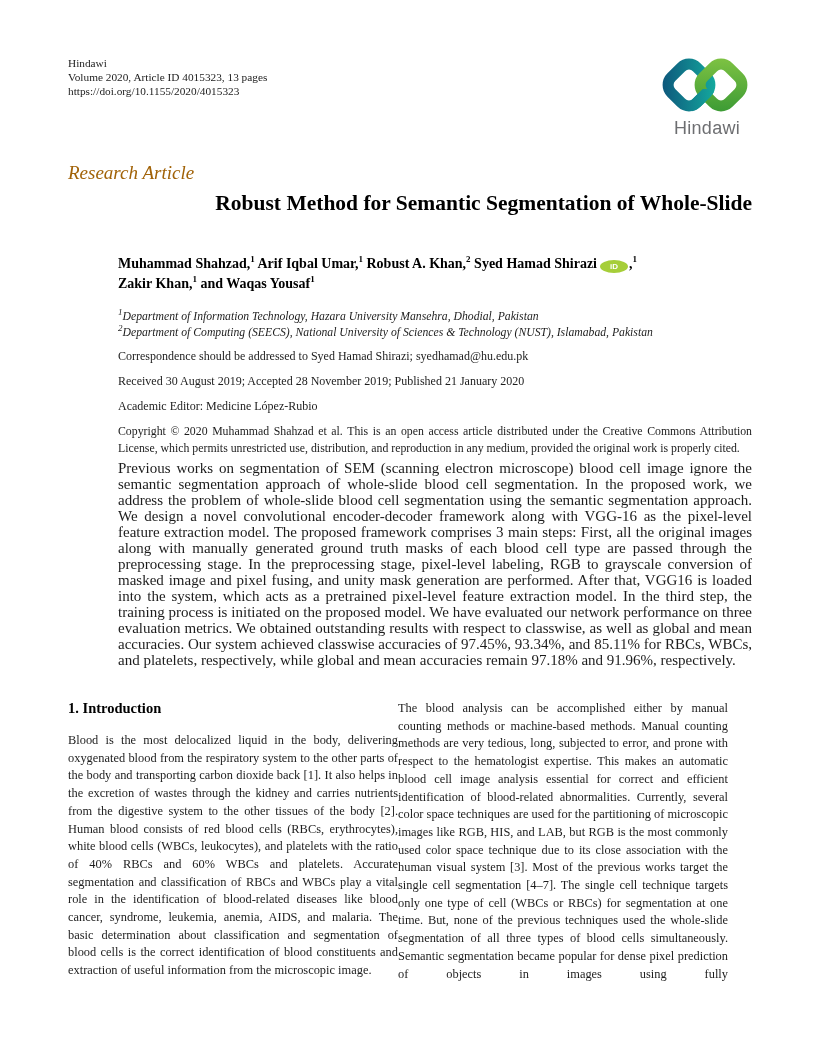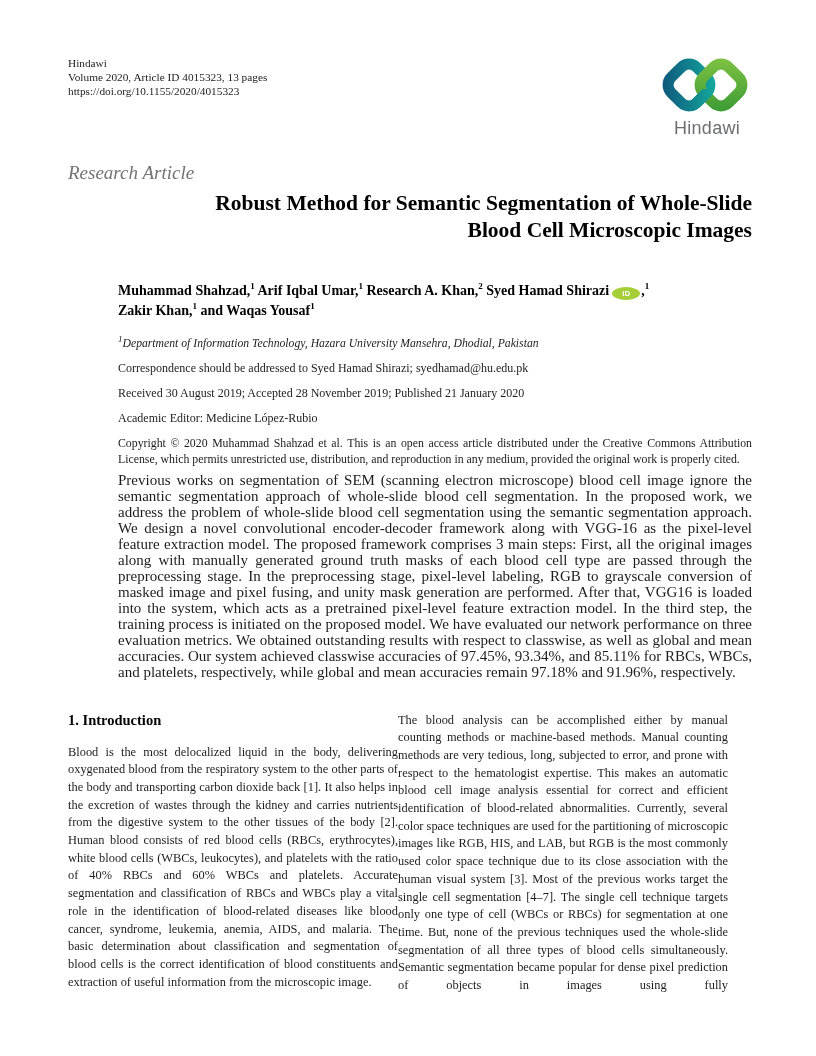--- a/index.html
+++ b/index.html
@@ -19,21 +19,21 @@
   .logo-box{
     position:absolute;top:55px;right:50px;width:118px;
     display:flex;flex-direction:column;align-items:center;
   }
   .logo-box svg{display:block;}
   .logo-wordmark{
     font-family:"Liberation Sans","DejaVu Sans",sans-serif;
     font-size:18px;color:#6d6e71;letter-spacing:.3px;margin-top:1px;
   }
   
-  .article-type{font-style:italic;font-size:19px;margin-top:64px;color:#737373;}
+  .article-type{font-style:italic;font-size:19px;margin-top:64px;color:#a16207;}
   .article-title{
     font-weight:bold;font-size:21.5px;line-height:27px;color:#000;
     margin-top:6px;
     text-align:right;
   }
   
   .front{margin-left:50px;}
   .authors{margin-top:37px;font-weight:bold;font-size:14px;line-height:20px;color:#000;}
   sup{font-size:9px;line-height:0;}
   .orcid-badge{
@@ -92,36 +92,36 @@
       <g clip-path="url(#bottomCross)">
         <rect x="14" y="12" width="36" height="36" rx="11" fill="none" stroke="url(#gTeal)" stroke-width="11" transform="rotate(45 32 30)"></rect>
       </g>
     </svg>
     <div class="logo-wordmark">Hindawi</div>
   </div>
 
   <div class="article-type">Research Article</div>
   <div class="article-title">
     <span>Robust Method for Semantic Segmentation of Whole-Slide</span><br>
-    <span>Blood Cell Microscopic Images</span>
   </div>
 
   <div class="front">
 
     <div class="authors">
       <span><span>Muhammad Shahzad,</span><sup>1</sup></span>
       <span><span>Arif Iqbal Umar,</span><sup>1</sup></span>
-      <span><span>Research A. Khan,</span><sup>2</sup></span>
+      <span><span>Robust A. Khan,</span><sup>2</sup></span>
       <span><span>Syed Hamad Shirazi</span><span class="orcid-badge">iD</span><span>,</span><sup>1</sup></span><br>
       <span><span>Zakir Khan,</span><sup>1</sup></span>
       <span><span>and Waqas Yousaf</span><sup>1</sup></span>
     </div>
 
     <div class="affiliations">
       <div><sup>1</sup><span>Department of Information Technology, Hazara University Mansehra, Dhodial, Pakistan</span></div>
+      <div><sup>2</sup><span>Department of Computing (SEECS), National University of Sciences &amp; Technology (NUST), Islamabad, Pakistan</span></div>
     </div>
 
     <div class="meta-line first">Correspondence should be addressed to Syed Hamad Shirazi; syedhamad@hu.edu.pk</div>
     <div class="meta-line">Received 30 August 2019; Accepted 28 November 2019; Published 21 January 2020</div>
     <div class="meta-line">Academic Editor: Medicine López-Rubio</div>
 
     <div class="copyright">Copyright © 2020 Muhammad Shahzad et al. This is an open access article distributed under the Creative Commons Attribution License, which permits unrestricted use, distribution, and reproduction in any medium, provided the original work is properly cited.</div>
     <div class="abstract">Previous works on segmentation of SEM (scanning electron microscope) blood cell image ignore the semantic segmentation approach of whole-slide blood cell segmentation. In the proposed work, we address the problem of whole-slide blood cell segmentation using the semantic segmentation approach. We design a novel convolutional encoder-decoder framework along with VGG-16 as the pixel-level feature extraction model. The proposed framework comprises 3 main steps: First, all the original images along with manually generated ground truth masks of each blood cell type are passed through the preprocessing stage. In the preprocessing stage, pixel-level labeling, RGB to grayscale conversion of masked image and pixel fusing, and unity mask generation are performed. After that, VGG16 is loaded into the system, which acts as a pretrained pixel-level feature extraction model. In the third step, the training process is initiated on the proposed model. We have evaluated our network performance on three evaluation metrics. We obtained outstanding results with respect to classwise, as well as global and mean accuracies. Our system achieved classwise accuracies of 97.45%, 93.34%, and 85.11% for RBCs, WBCs, and platelets, respectively, while global and mean accuracies remain 97.18% and 91.96%, respectively.</div>
   </div>
 

